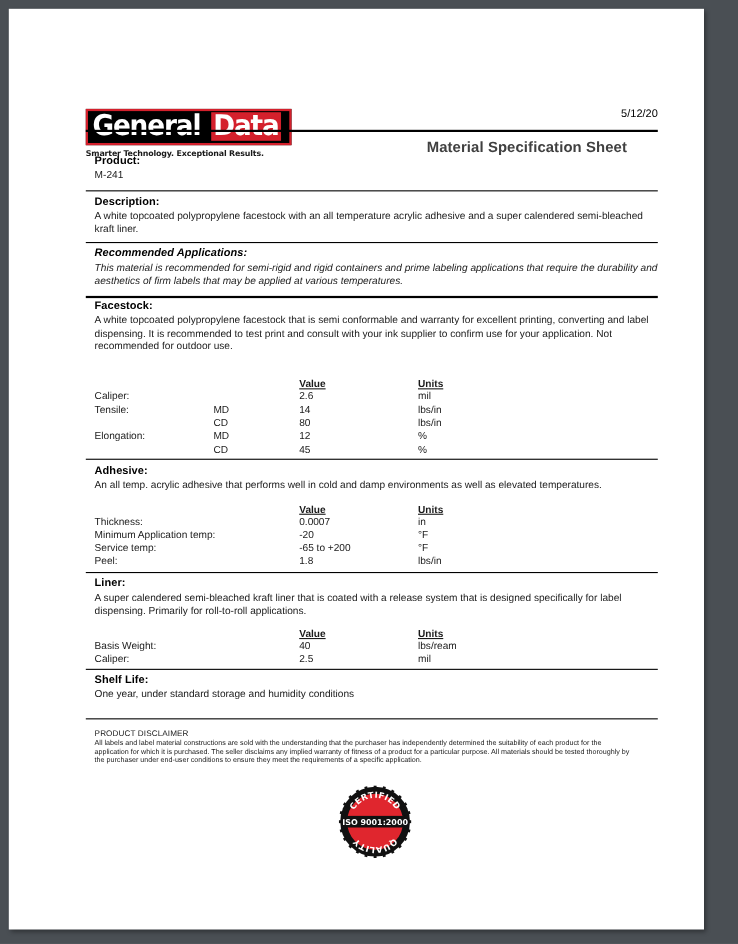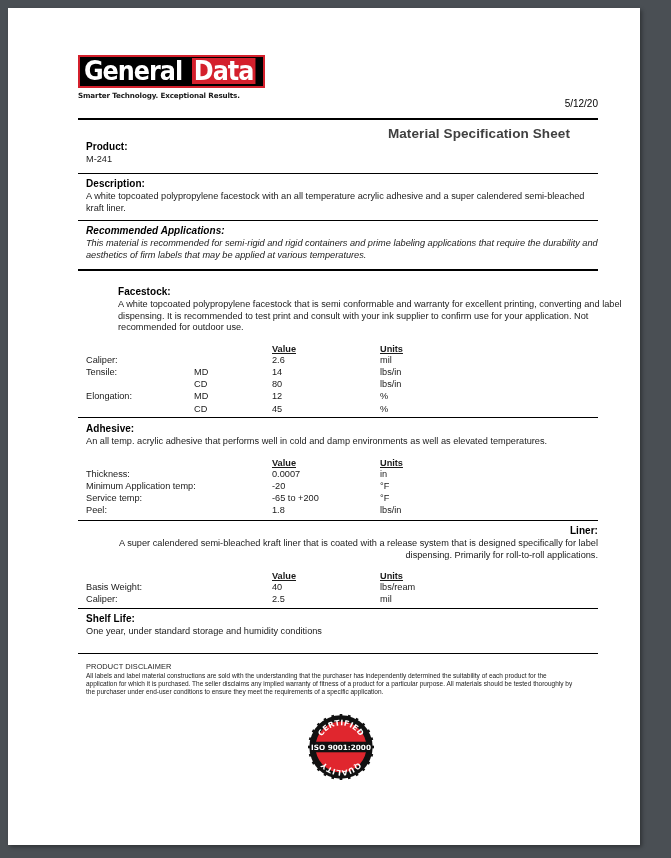--- a/index.html
+++ b/index.html
@@ -46,20 +46,21 @@
     position: absolute;
     left: 0;
     top: 0;
   }
   .logo-box {
     display: inline-block;
     background: #000000;
     border: 2px solid #d4202c;
     padding: 1px 3px 2px 4px;
     line-height: 1;
+    margin-top: 44px;
   }
   .logo-text {
     font-family: "DejaVu Sans", sans-serif;
     font-weight: bold;
     font-size: 26px;
     letter-spacing: -1.1px;
     line-height: 1;
     display: inline-block;
     transform: scaleX(0.92);
     transform-origin: left center;
@@ -223,21 +224,21 @@
 
       <div class="rule-thin" style="top:212px;"></div>
 
       <div class="section" style="top:217px;font-style:italic;">
         <p class="sec-head">Recommended Applications:</p>
         <p class="sec-body">This material is recommended for semi-rigid and rigid containers and prime labeling applications that require the durability and aesthetics of firm labels that may be applied at various temperatures.</p>
       </div>
 
       <div class="rule-thick" style="top:261px;"></div>
 
-      <div class="section" style="top:278px;margin-left:32px;">
+      <div class="section" style="top:265px;">
         <p class="sec-head">Facestock:</p>
         <p class="sec-body">A white topcoated polypropylene facestock that is semi conformable and warranty for excellent printing, converting and label dispensing. It is recommended to test print and consult with your ink supplier to confirm use for your application. Not recommended for outdoor use.</p>
       </div>
 
       <div class="section" style="top:336px;">
         <table class="spec">
           <colgroup>
               <col class="c-prop">
               <col class="c-dir">
               <col class="c-val">
@@ -329,21 +330,21 @@
               <td colspan="2">Peel:</td>
               <td>1.8</td>
               <td>lbs/in</td>
             </tr>
           </tbody>
         </table>
       </div>
 
       <div class="rule-thin" style="top:512px;"></div>
 
-      <div class="section" style="top:517px;text-align:right;">
+      <div class="section" style="top:517px;">
         <p class="sec-head">Liner:</p>
         <p class="sec-body">A super calendered semi-bleached kraft liner that is coated with a release system that is designed specifically for label dispensing. Primarily for roll-to-roll applications.</p>
       </div>
 
       <div class="section" style="top:563px;">
         <table class="spec">
           <colgroup>
               <col class="c-prop">
               <col class="c-dir">
               <col class="c-val">

